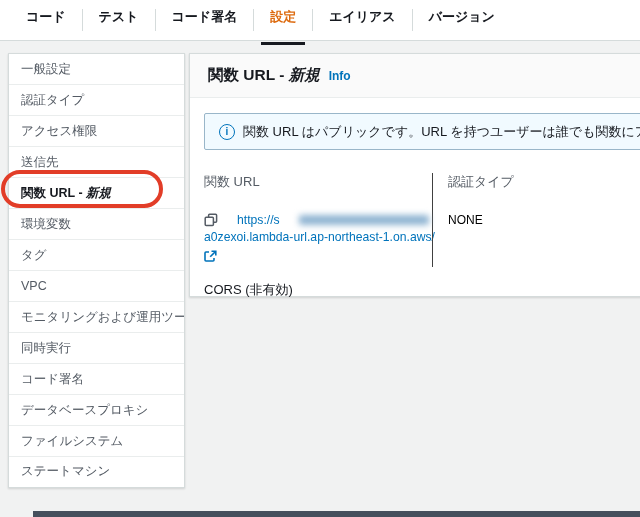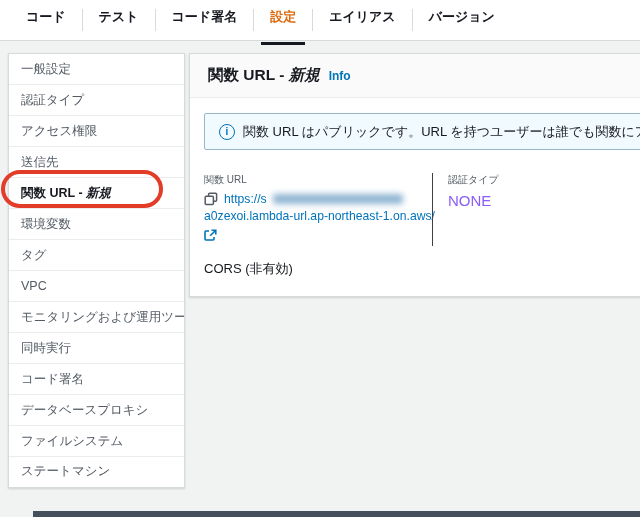--- a/index.html
+++ b/index.html
@@ -64,23 +64,23 @@
   .info-icon{
     flex:0 0 auto;width:14px;height:14px;border:1.6px solid #0073bb;border-radius:50%;
     display:flex;align-items:center;justify-content:center;margin-top:1px;
   }
   .info-icon::after{content:"i";font-size:10px;line-height:10px;font-weight:700;color:#0073bb;}
   .alert-text{font-size:13px;color:#16191f;line-height:17px;white-space:nowrap;}
   
   .columns{display:flex;}
   .col1{width:228px;box-sizing:border-box;}
   .col2{border-left:1px solid #404040;padding-left:15px;}
-  .field-label{font-size:10px;color:#545b64;margin-bottom:5px;}
-  .field-value{font-size:15px;color:#8b5cf6;}
-  .url-line1{display:flex;align-items:center;gap:6px;margin-bottom:3px;}
+  .field-label{font-size:13px;color:#545b64;margin-bottom:22px;}
+  .field-value{font-size:12px;color:#000000;}
+  .url-line1{display:flex;align-items:center;gap:19px;margin-bottom:3px;}
   .url-link{font-size:12.2px;color:#0073bb;text-decoration:none;cursor:pointer;}
   .blur-redact{
     display:inline-block;width:130px;height:10px;background:#8fb4d2;border-radius:2px;
     filter:blur(3px);vertical-align:middle;
   }
   .url-line2{font-size:12.2px;color:#0073bb;white-space:nowrap;margin-bottom:4px;cursor:pointer;}
   .copy-icon{display:inline-flex;cursor:pointer;}
   .ext-icon{display:inline-flex;cursor:pointer;margin-top:2px;}
   .cors-line{margin-top:14px;font-size:13px;color:#16191f;}
   

